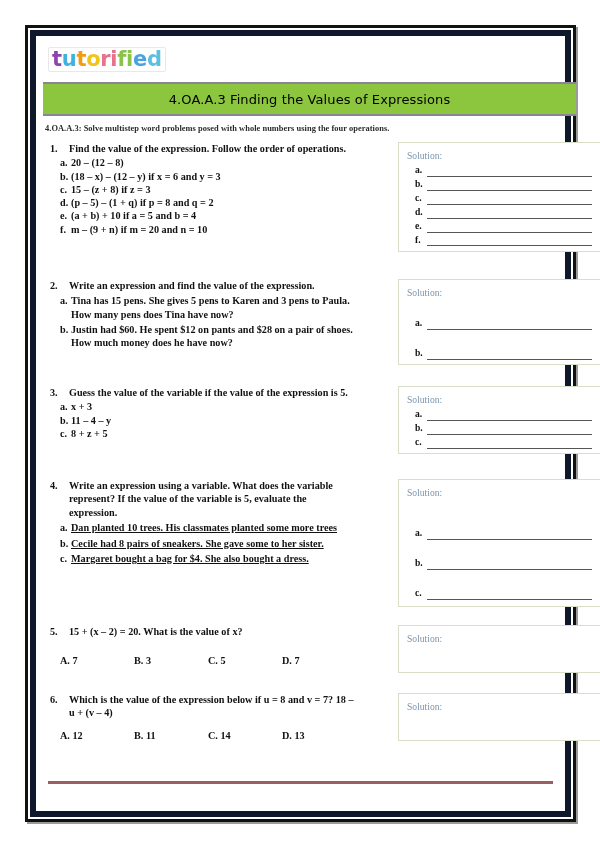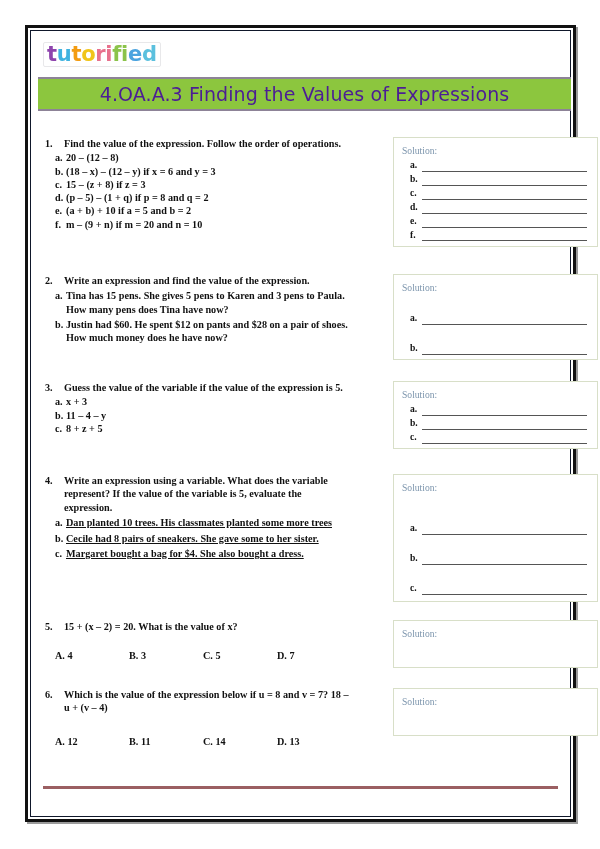--- a/index.html
+++ b/index.html
@@ -29,21 +29,21 @@
     background: #ffffff;
     border: 3px solid #111111;
     box-shadow: 2px 2px 0 0 #9b9b9b;
   }
   .sheet-inner {
     position: absolute;
     left: 2px;
     top: 2px;
     right: 2px;
     bottom: 2px;
-    border: 1px solid #0f172a;
+    border: 6px solid #0f172a;
     background: #ffffff;
   }
 
   
   .logo-wrap {
     position: absolute;
     left: 12px;
     top: 8px;
     height: 30px;
     display: flex;
@@ -71,22 +71,22 @@
     height: 34px;
     background: #8cc63e;
     border-top: 2px solid #8d8397;
     border-bottom: 2px solid #8d8397;
     display: flex;
     align-items: center;
     justify-content: center;
   }
   .band-title {
     font-family: "DejaVu Sans", sans-serif;
-    font-size: 19px;
-    color: #4c1d95;
+    font-size: 13px;
+    color: #000000;
     letter-spacing: 0.1px;
     white-space: nowrap;
   }
 
   
   .standard {
     position: absolute;
     left: 9px;
     top: 88px;
     width: 520px;
@@ -158,21 +158,21 @@
   }
   ol.sub > li .txt { flex: 1; }
 
   ol.sub.indent > li .lbl { padding-left: 10px; width: 17px; flex: 0 0 17px; }
   ol.sub.wide > li { margin-top: 2px; }
   ol.sub.justify > li .txt { text-align: justify; text-decoration: underline; }
 
   
   .mc {
     display: flex;
-    margin-top: 20px;
+    margin-top: 9px;
     font-family: "Liberation Serif", serif;
     font-size: 10.2px;
     font-weight: bold;
     color: #111111;
     padding-left: 10px;
   }
   .mc.spaced { margin-top: 16px; }
   .mc .opt { width: 25%; }
 
   
@@ -242,20 +242,21 @@
     <div class="sheet-inner">
 
       <div class="logo-wrap">
         <div class="logo" id="logo-letters"><span style="color: rgb(142, 68, 173);">t</span><span style="color: rgb(63, 179, 224);">u</span><span style="color: rgb(243, 156, 18);">t</span><span style="color: rgb(240, 196, 25);">o</span><span style="color: rgb(232, 113, 141);">r</span><span style="color: rgb(232, 113, 141);">i</span><span style="color: rgb(139, 195, 74);">f</span><span style="color: rgb(139, 195, 74);">i</span><span style="color: rgb(74, 163, 223);">e</span><span style="color: rgb(91, 192, 222);">d</span></div>
       </div>
 
       <div class="band">
         <div class="band-title">4.OA.A.3 Finding the Values of Expressions</div>
       </div>
 
+      <div class="standard">4.OA.A.3: Solve multistep word problems posed with whole numbers using the four operations.</div>
 
       <div class="body">
 
         <div class="qrow" style="top:0px;">
           <div class="qcol">
             <div class="q">
               <div class="q-head">
                 <span class="q-num">1.</span>
                 <span class="q-stem">Find the value of the expression. Follow the order of operations.</span>
               </div>
@@ -271,21 +272,21 @@
                 <li>
                     <span class="lbl">c.</span>
                     <span class="txt">15 – (z + 8) if z = 3</span>
                   </li>
                 <li>
                     <span class="lbl">d.</span>
                     <span class="txt">(p – 5) – (1 + q) if p = 8 and q = 2</span>
                   </li>
                 <li>
                     <span class="lbl">e.</span>
-                    <span class="txt">(a + b) + 10 if a = 5 and b = 2</span>
+                    <span class="txt">(a + b) + 10 if a = 5 and b = 4</span>
                   </li>
                 <li>
                     <span class="lbl">f.</span>
                     <span class="txt">m – (9 + n) if m = 20 and n = 10</span>
                   </li>
               </ol>
             </div>
           </div>
           <div class="scol">
             <div class="sbox" style="height:110px;">
@@ -445,21 +446,21 @@
         </div>
 
         <div class="qrow" style="top:483px;">
           <div class="qcol">
             <div class="q">
               <div class="q-head">
                 <span class="q-num">5.</span>
                 <span class="q-stem">15 + (x – 2) = 20. What is the value of x?</span>
               </div>
               <div class="mc spaced">
-                <span class="opt">A. 4</span>
+                <span class="opt">A. 7</span>
                 <span class="opt">B. 3</span>
                 <span class="opt">C. 5</span>
                 <span class="opt">D. 7</span>
               </div>
             </div>
           </div>
           <div class="scol">
             <div class="sbox" style="height:48px;">
               <div class="sbox-title">Solution:</div>
             </div>

